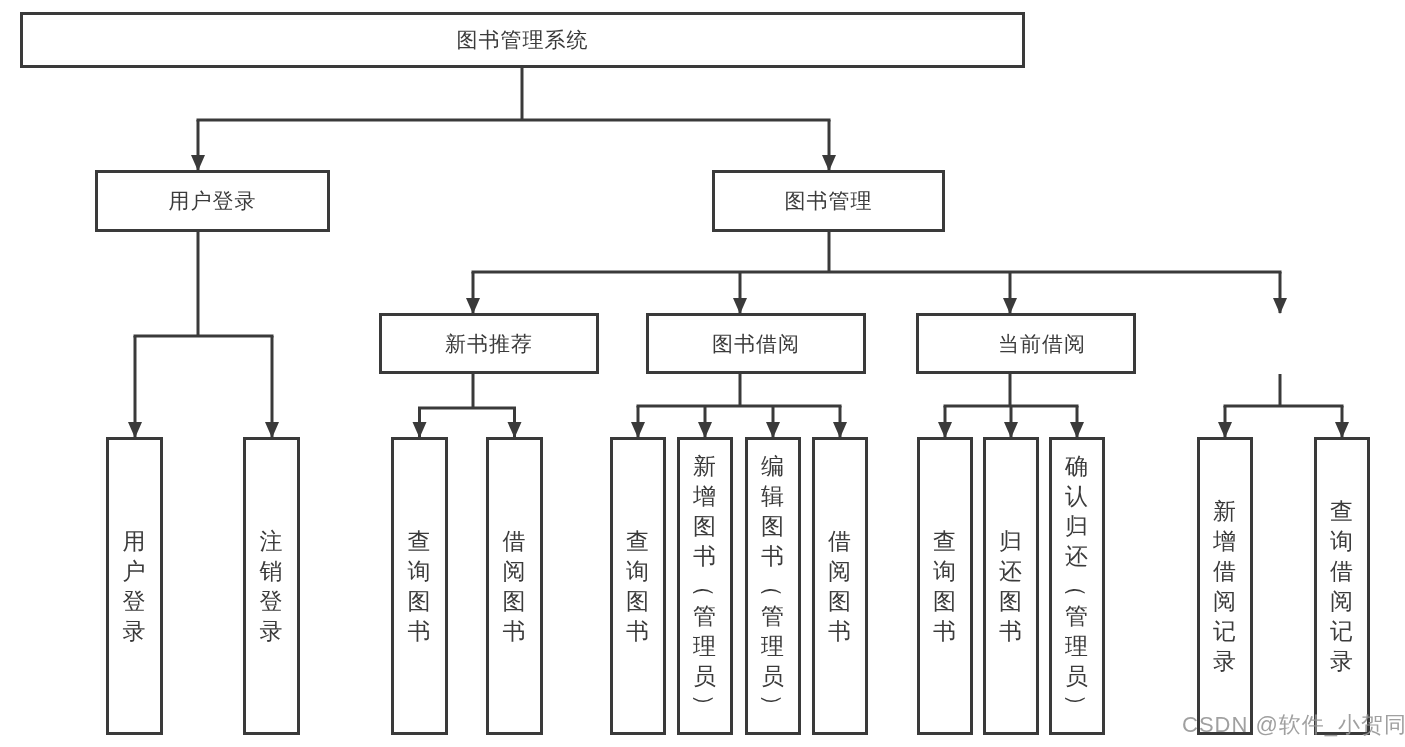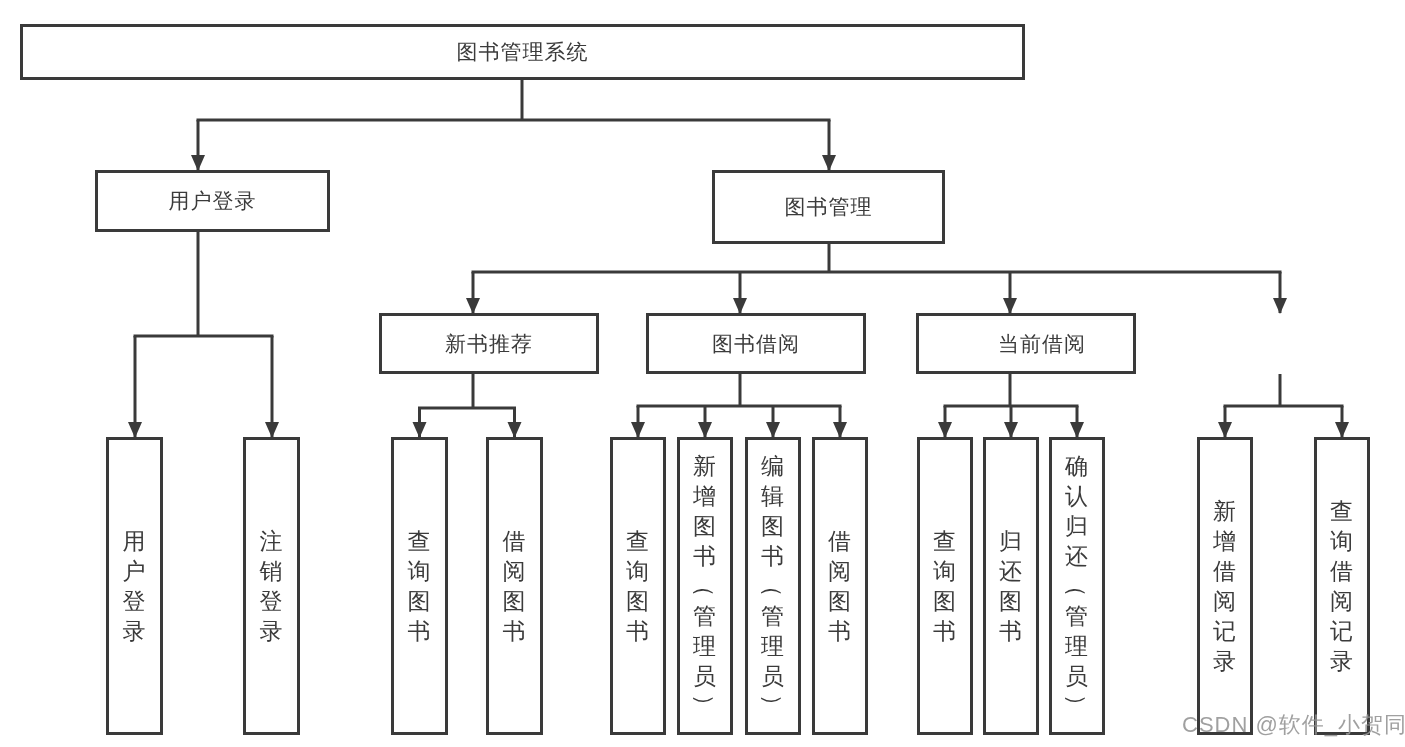--- a/index.html
+++ b/index.html
@@ -27,23 +27,23 @@
     background: #ffffff;
     border: 3px solid #3a3a3a;
     display: flex;
     align-items: center;
     justify-content: center;
     color: #3b3b3b;
     font-size: 21px;
     letter-spacing: 1px;
   }
   
-  .root-box   { left: 20px;  top: 24px;  width: 1005px; height: 56px; }
+  .root-box   { left: 20px;  top: 12px;  width: 1005px; height: 56px; }
   .l2-a       { left: 81px;  top: 170px; width: 235px;  height: 62px; margin-left: 14px; }
-  .l2-b       { left: 712px; top: 170px; width: 233px;  height: 74px; }
+  .l2-b       { left: 712px; top: 170px; width: 233px;  height: 62px; }
   .l3         { top: 313px;  width: 220px; height: 61px; margin-left: 16px; }
   .l3-a { left: 363px; }
   .l3-b { left: 630px; text-align: right; }
   .l3-c { left: 900px; padding-left: 32px; }
   .l3-d { left: 1170px; }
   
   .leaf {
     top: 437px;
     height: 298px;
     width: 57px;

